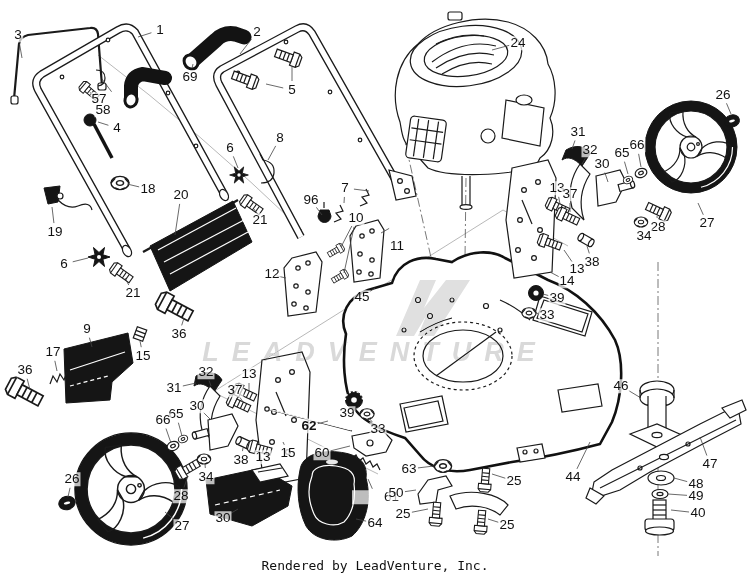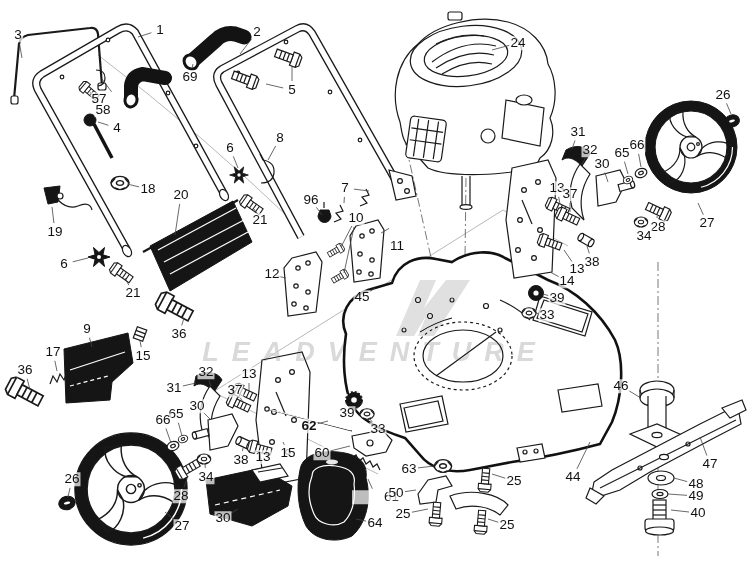--- a/index.html
+++ b/index.html
@@ -530,14 +530,15 @@
       <div class="callout" style="left: 514px; top: 481px;">25</div>
       <div class="callout" style="left: 507px; top: 525px;">25</div>
       <div class="callout" style="left: 573px; top: 477px;">44</div>
       <div class="callout" style="left: 621px; top: 386px;">46</div>
       <div class="callout" style="left: 710px; top: 464px;">47</div>
       <div class="callout" style="left: 696px; top: 484px;">48</div>
       <div class="callout" style="left: 696px; top: 496px;">49</div>
       <div class="callout" style="left: 698px; top: 513px;">40</div>
     </div>
 
+<div id="footer">Rendered by LeadVenture, Inc.</div>
 
 </div>
 
 </body></html>

